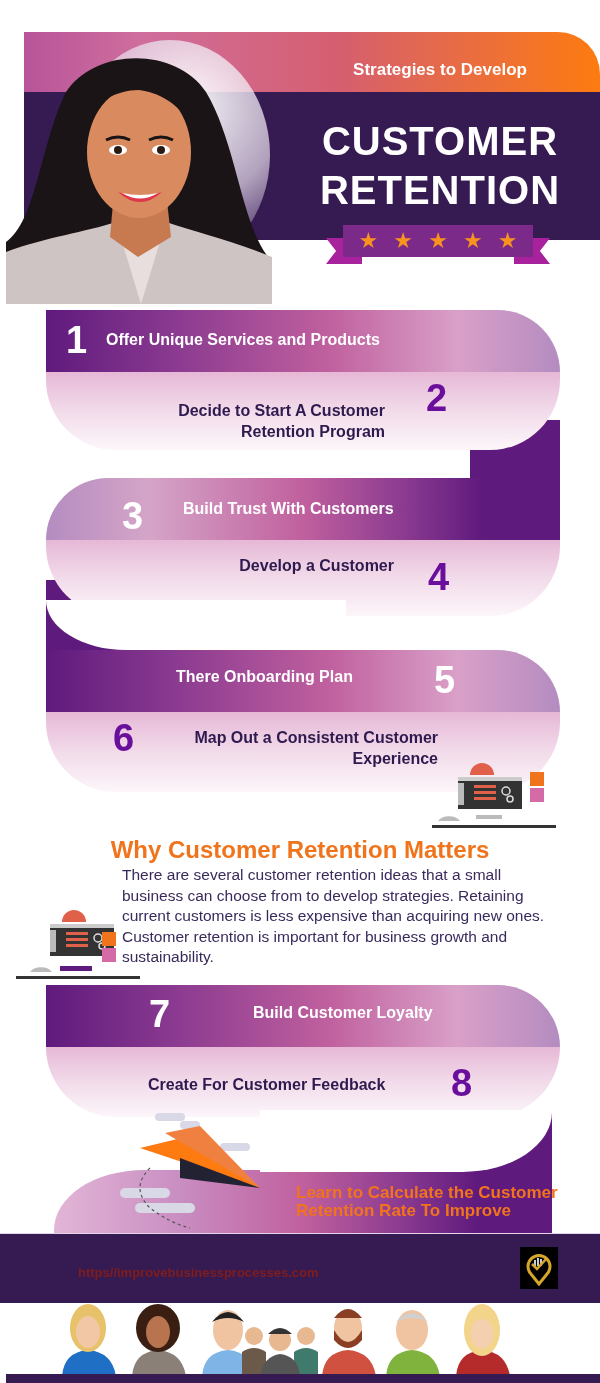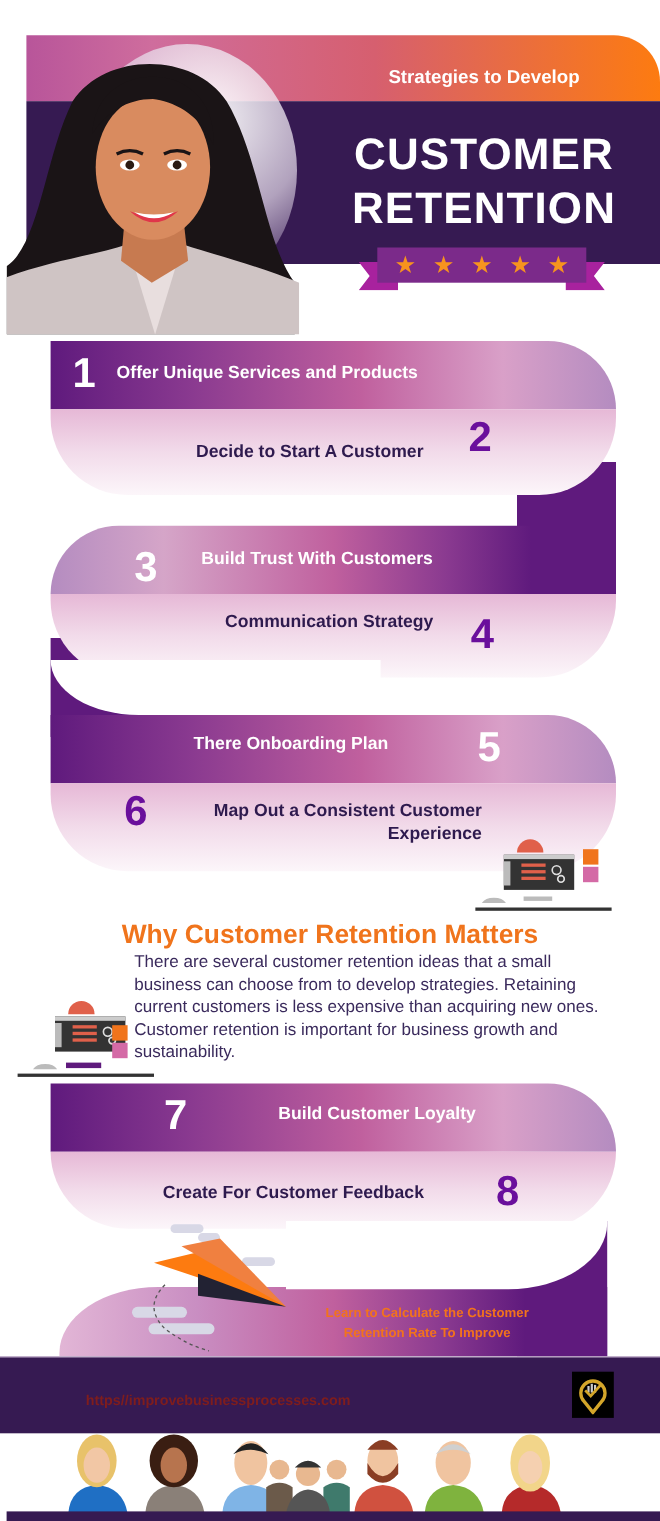--- a/index.html
+++ b/index.html
@@ -28,21 +28,21 @@
   .pill-sub{position:absolute;color:#2e1a4e;font-weight:bold;font-size:16px;line-height:21px;}
   .num-w{position:absolute;color:#ffffff;font-weight:bold;font-size:38px;line-height:40px;}
   .num-p{position:absolute;color:#6a0f9c;font-weight:bold;font-size:38px;line-height:40px;}
   .connector{position:absolute;background:#5f1a7d;}
   .why-title{left:0;width:600px;top:836px;text-align:center;color:#f0741c;font-weight:bold;font-size:24px;}
   .why-text{left:122px;top:865px;width:440px;color:#3a2a5c;font-size:15.5px;line-height:20.5px;}
   .footer{left:0;top:1233px;width:600px;height:69px;background:#361a52;border-top:1px solid #e6d4ea;}
   .footer-url{left:78px;top:1265px;color:#7f1d1d;font-weight:bold;font-size:13px;}
   .logo{left:520px;top:1247px;width:38px;height:42px;background:#000;display:flex;align-items:center;justify-content:center;}
   .bottom-bar{left:6px;top:1374px;width:594px;height:9px;background:#361a52;}
-  .paper-text{left:296px;top:1184px;color:#f2731c;font-weight:bold;font-size:12px;line-height:18px;text-align:center;}
+  .paper-text{left:296px;top:1184px;color:#f2731c;font-weight:bold;font-size:17px;line-height:18px;}
 </style>
 </head>
 <body>
 
 <div class="abs hdr-top"></div>
 <div class="abs hdr-bot"></div>
 <div class="abs portrait-glow"></div>
 
 <svg class="abs portrait" viewBox="0 0 266 252">
 
@@ -84,30 +84,31 @@
   <span class="star">★</span>
 </div>
 
 <div class="connector" style="left:470px;top:420px;width:90px;height:70px;"></div>
 <div class="band dark-grad-r" style="top:310px;height:62px;border-top-right-radius:80px;"></div>
 <div class="band light-grad" style="top:372px;height:78px;border-bottom-right-radius:70px;border-bottom-left-radius:70px;border-top-right-radius:0;"></div>
 <div class="num-w" style="left:66px;top:320px;">1</div>
 <div class="pill-title" style="left:106px;top:331px;">Offer Unique Services and Products</div>
 <div class="pill-sub" style="left:140px;top:400px;width:245px;text-align:right;">
   <div>Decide to Start A Customer</div>
+  <div>Retention Program</div>
 </div>
 <div class="num-p" style="left:426px;top:378px;">2</div>
 
 <div class="connector" style="left:46px;top:580px;width:110px;height:90px;"></div>
 <div class="band dark-grad-l" style="top:478px;height:62px;border-top-left-radius:80px;"></div>
 <div class="band light-grad" style="top:540px;height:76px;border-bottom-left-radius:70px;border-bottom-right-radius:70px;"></div>
 <div class="num-w" style="left:122px;top:496px;">3</div>
 <div class="pill-title" style="left:183px;top:500px;">Build Trust With Customers</div>
 <div class="pill-sub" style="left:150px;top:555px;width:244px;text-align:right;">
-  <div>Communication  Strategy</div>
+  <div>Develop a Customer</div>
 </div>
 <div class="num-p" style="left:428px;top:557px;">4</div>
 
 <div class="abs" style="left:46px;top:600px;width:300px;height:50px;background:#ffffff;border-bottom-left-radius:80px 50px;"></div>
 
 <div class="band dark-grad-r" style="top:650px;height:62px;border-top-right-radius:80px;"></div>
 <div class="band light-grad" style="top:712px;height:80px;border-bottom-left-radius:70px;border-bottom-right-radius:70px;"></div>
 <div class="pill-title" style="left:176px;top:668px;">There Onboarding Plan</div>
 <div class="num-w" style="left:434px;top:660px;">5</div>
 <div class="num-p" style="left:113px;top:718px;">6</div>

